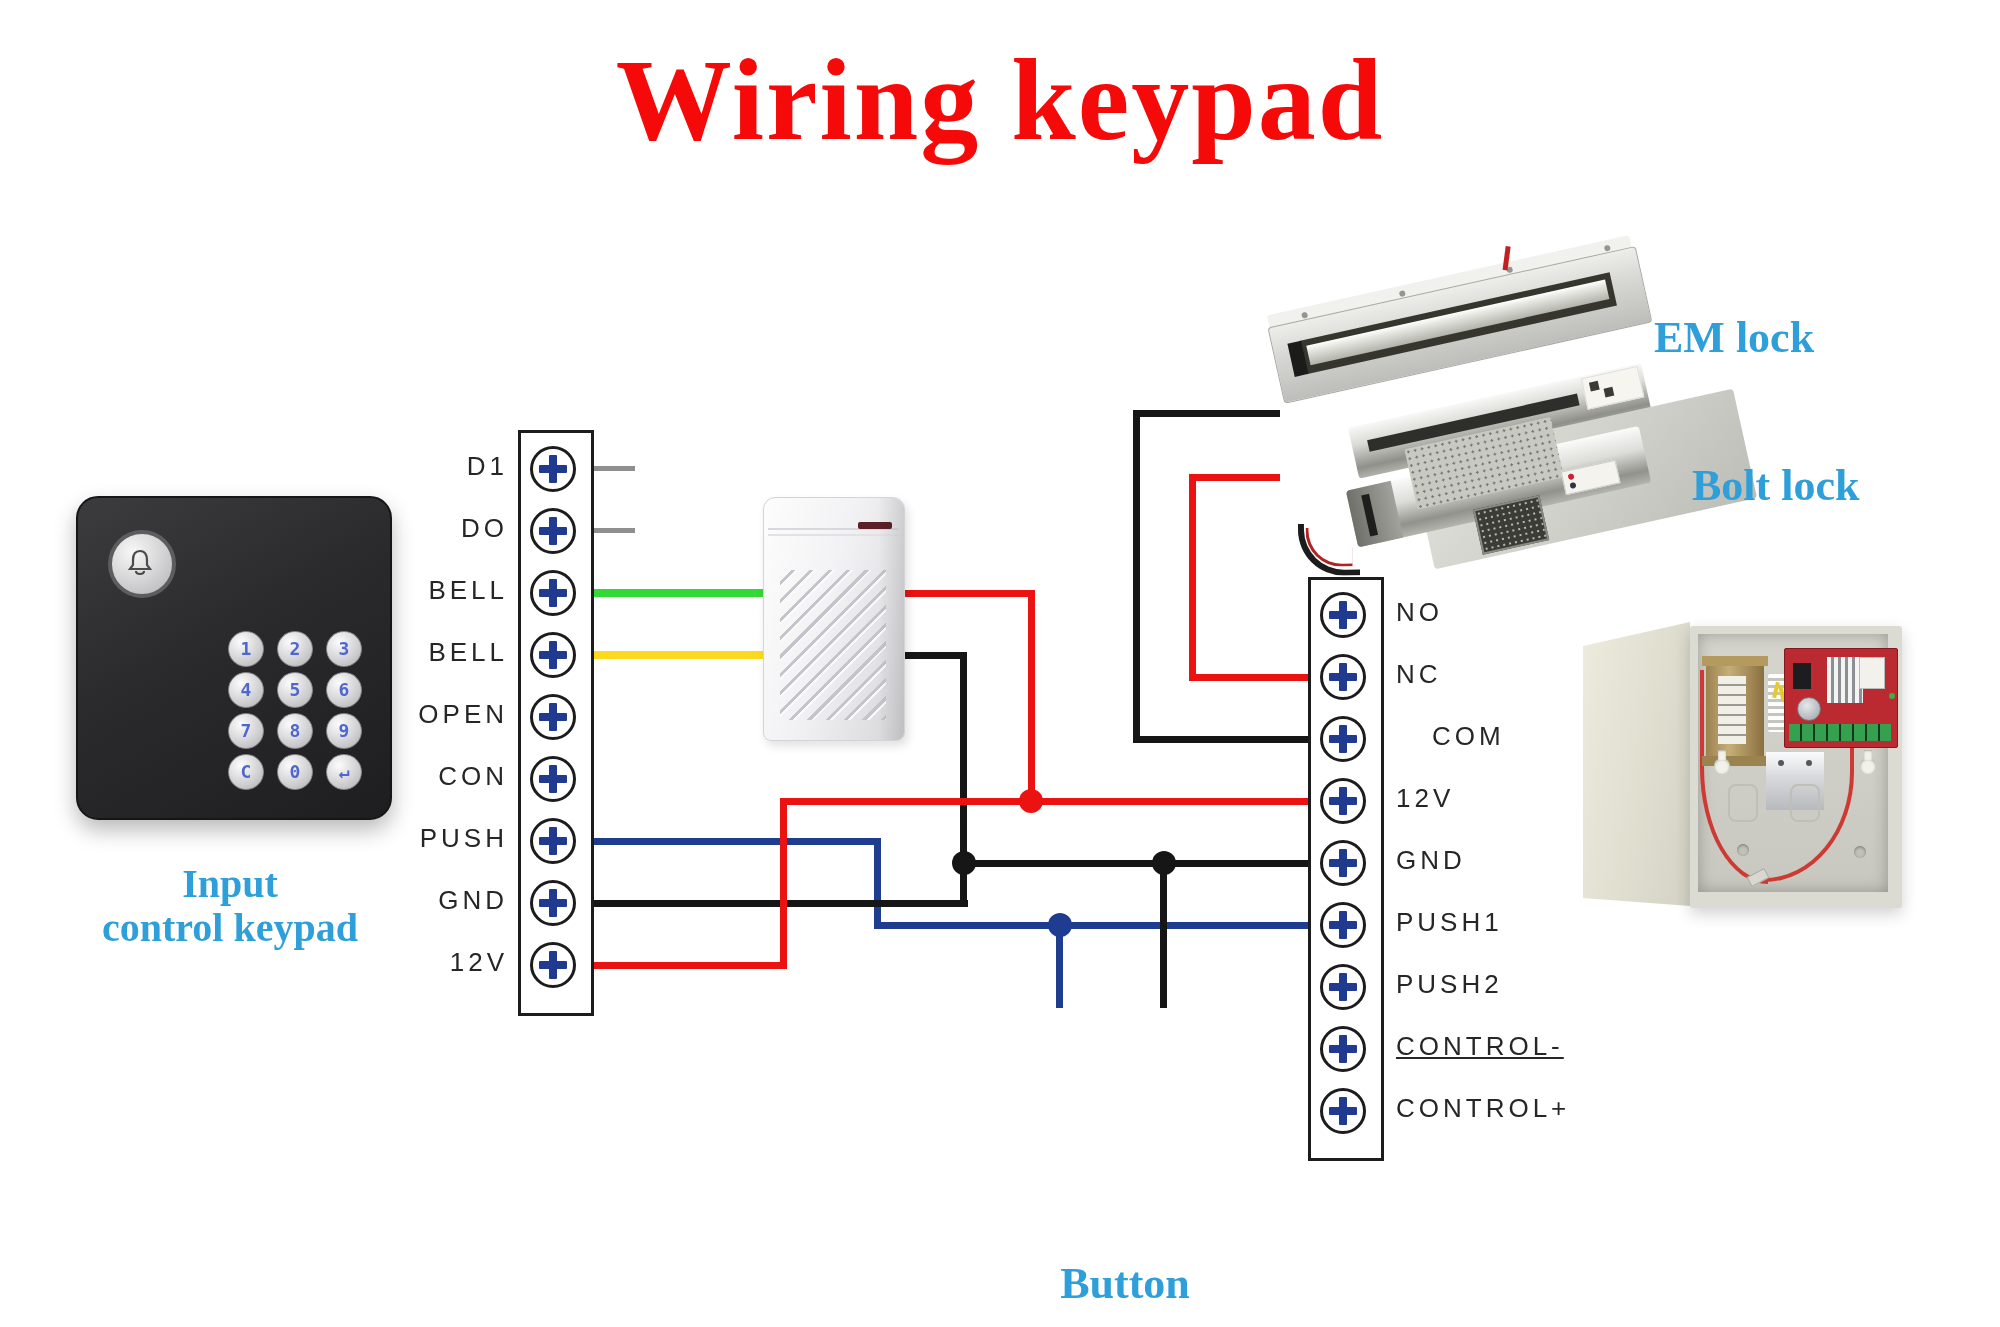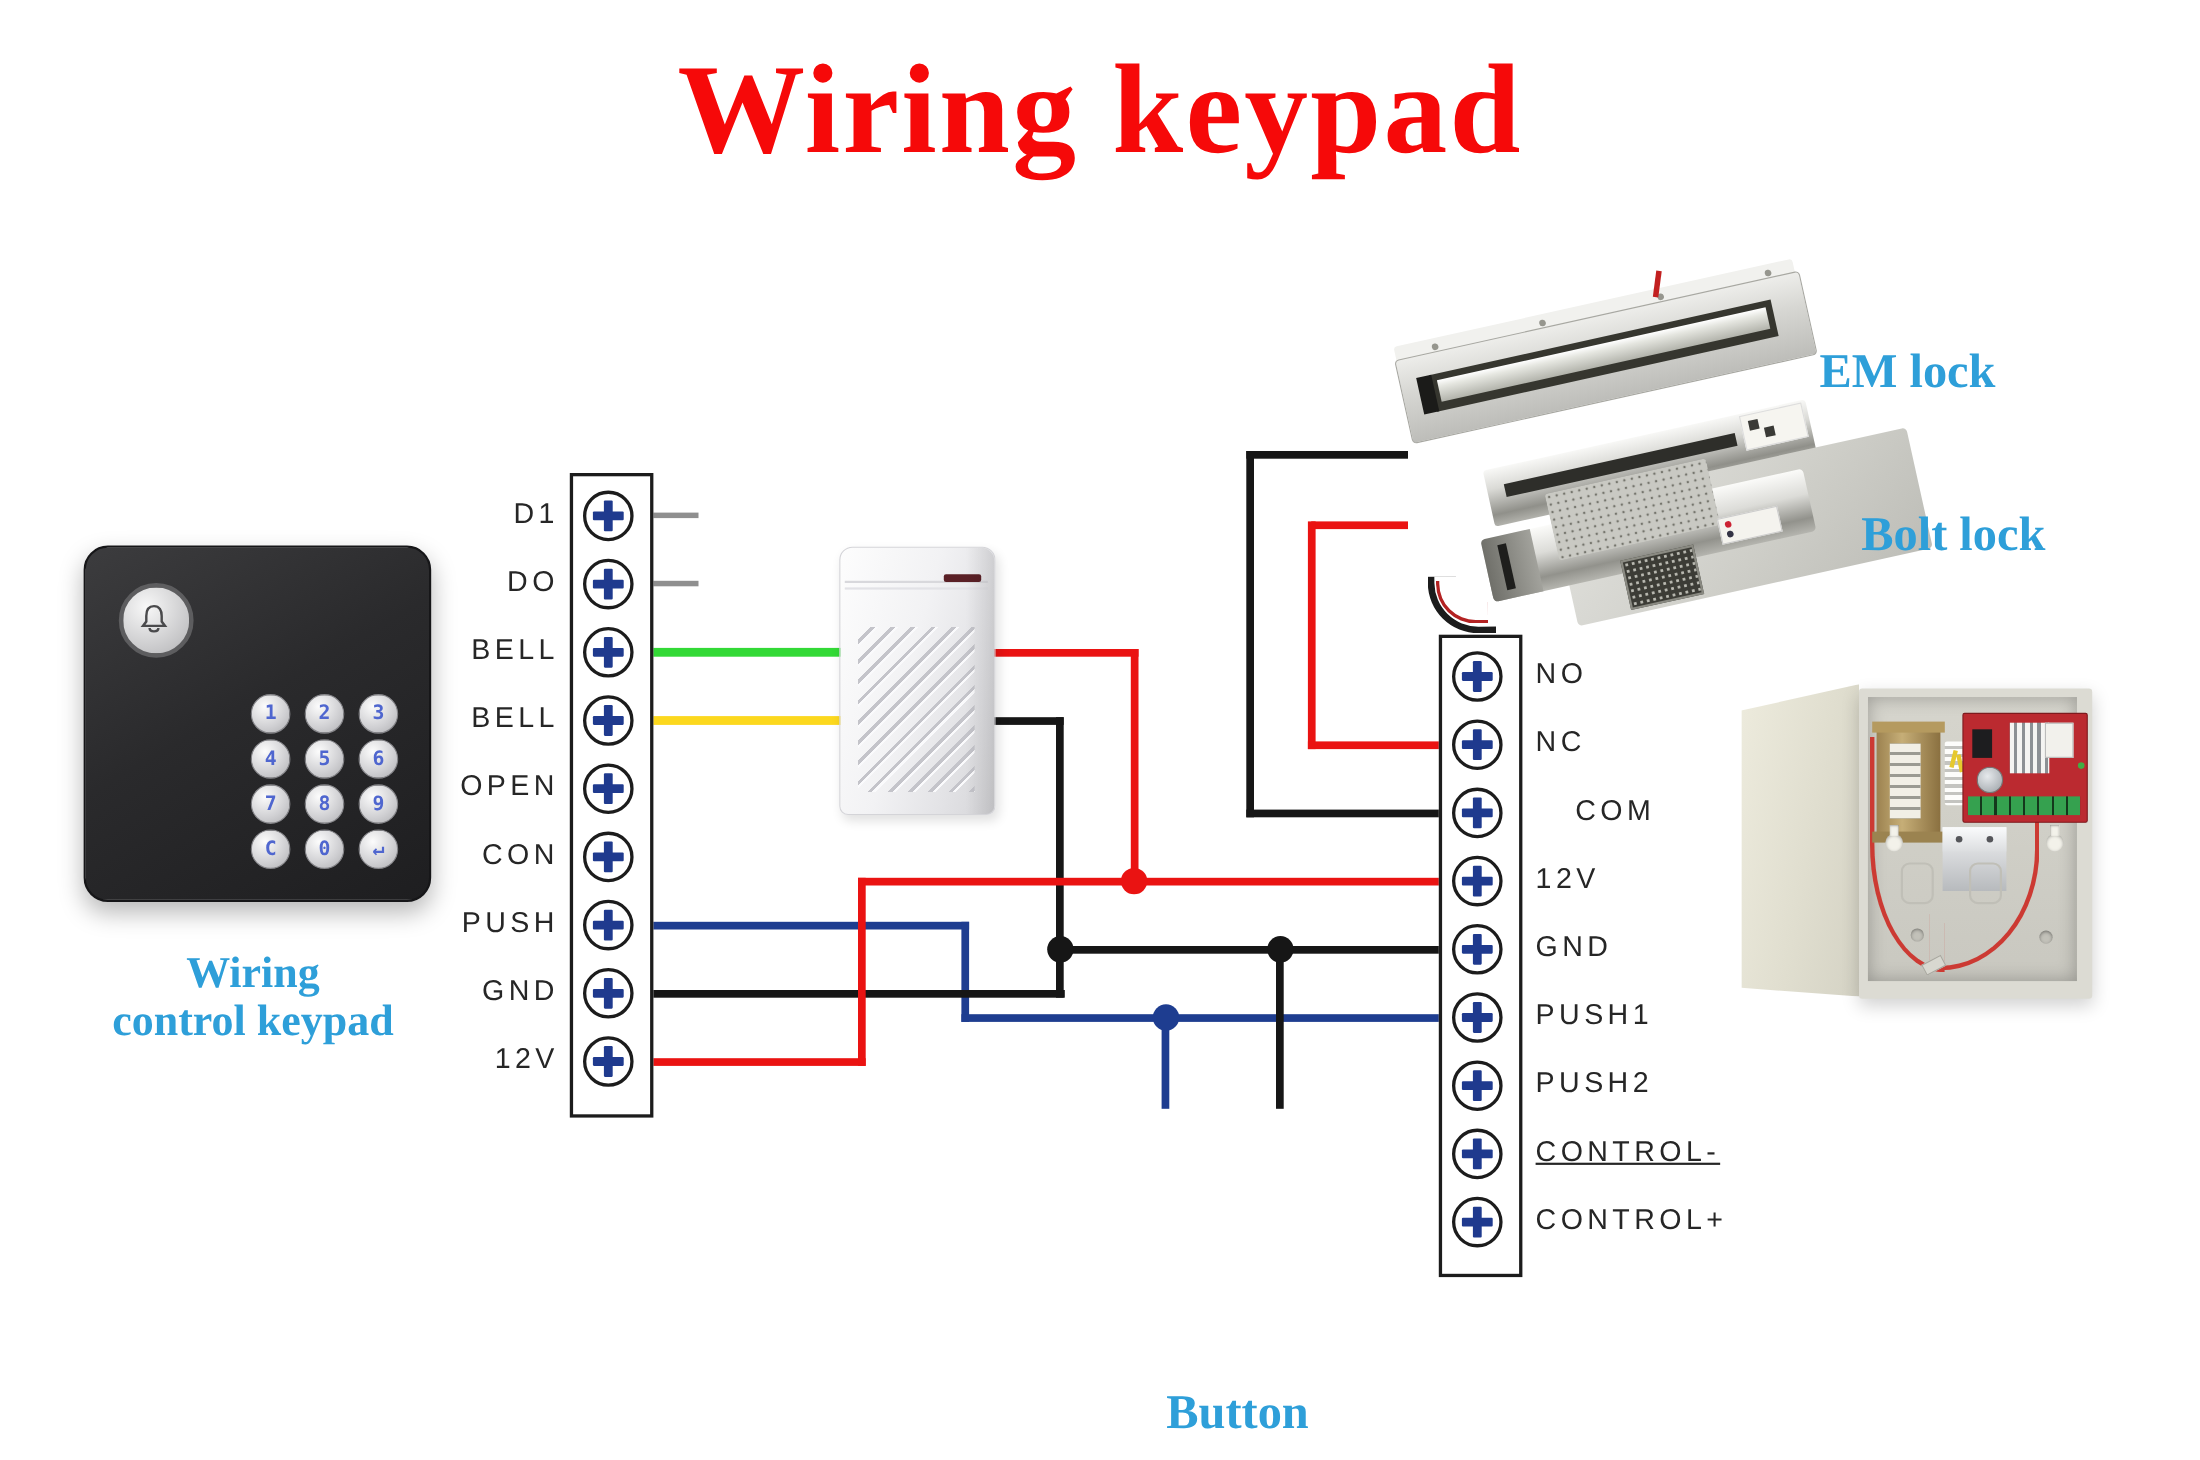--- a/index.html
+++ b/index.html
@@ -216,21 +216,21 @@
     <div class="kp-key" style="left:199px;top:174px;">5</div>
     <div class="kp-key" style="left:248px;top:174px;">6</div>
     <div class="kp-key" style="left:150px;top:215px;">7</div>
     <div class="kp-key" style="left:199px;top:215px;">8</div>
     <div class="kp-key" style="left:248px;top:215px;">9</div>
     <div class="kp-key" style="left:150px;top:256px;">C</div>
     <div class="kp-key" style="left:199px;top:256px;">0</div>
     <div class="kp-key" style="left:248px;top:256px;">↵</div>
   </div>
   <div class="bluelabel" style="left:30px;top:862px;width:400px;text-align:center;font-size:40px;line-height:44px;">
-    <div>Wiring</div>
+    <div>Input</div>
     <div>control keypad</div>
   </div>
 
   <div class="tblock" style="left:518px;top:430px;width:70px;height:580px;"></div>
   <div class="tcircle" style="left:530px;top:446px;"></div>
   <div class="tcircle" style="left:530px;top:508px;"></div>
   <div class="tcircle" style="left:530px;top:570px;"></div>
   <div class="tcircle" style="left:530px;top:632px;"></div>
   <div class="tcircle" style="left:530px;top:694px;"></div>
   <div class="tcircle" style="left:530px;top:756px;"></div>

